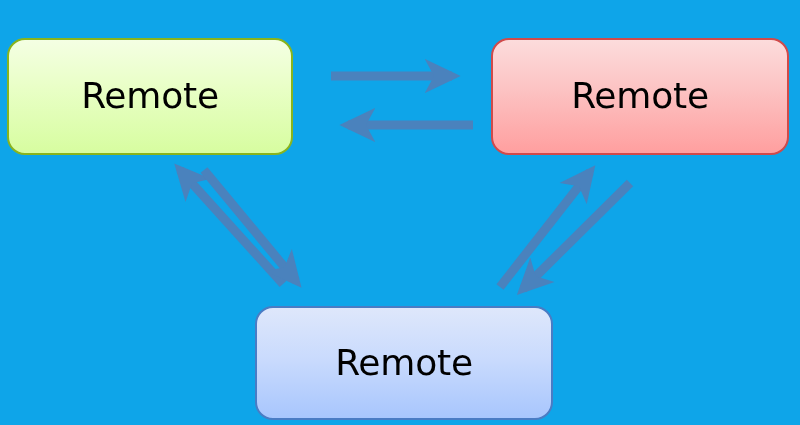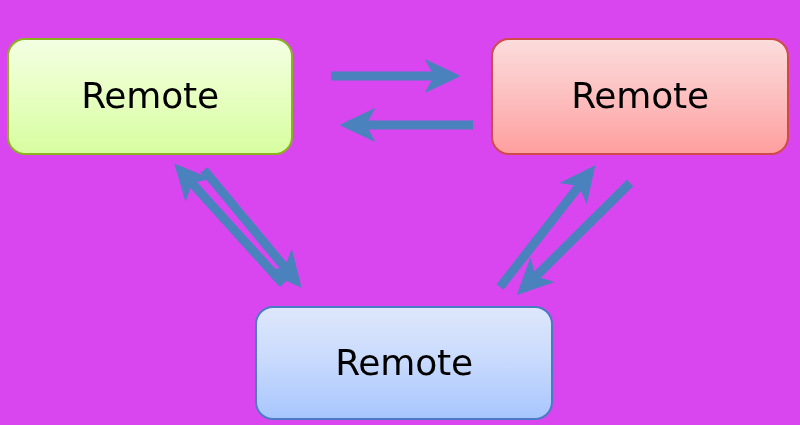--- a/index.html
+++ b/index.html
@@ -8,21 +8,21 @@
     padding: 0;
     background: #000000;
   }
   body {
     font-family: "DejaVu Sans", "Liberation Sans", sans-serif;
   }
   #canvas {
     position: relative;
     width: 800px;
     height: 425px;
-    background: #d946ef;
+    background: #0ea5e9;
     overflow: hidden;
   }
   .node {
     position: absolute;
     box-sizing: border-box;
     border-radius: 18px;
     display: flex;
     flex-direction: column;
     align-items: center;
     justify-content: center;

